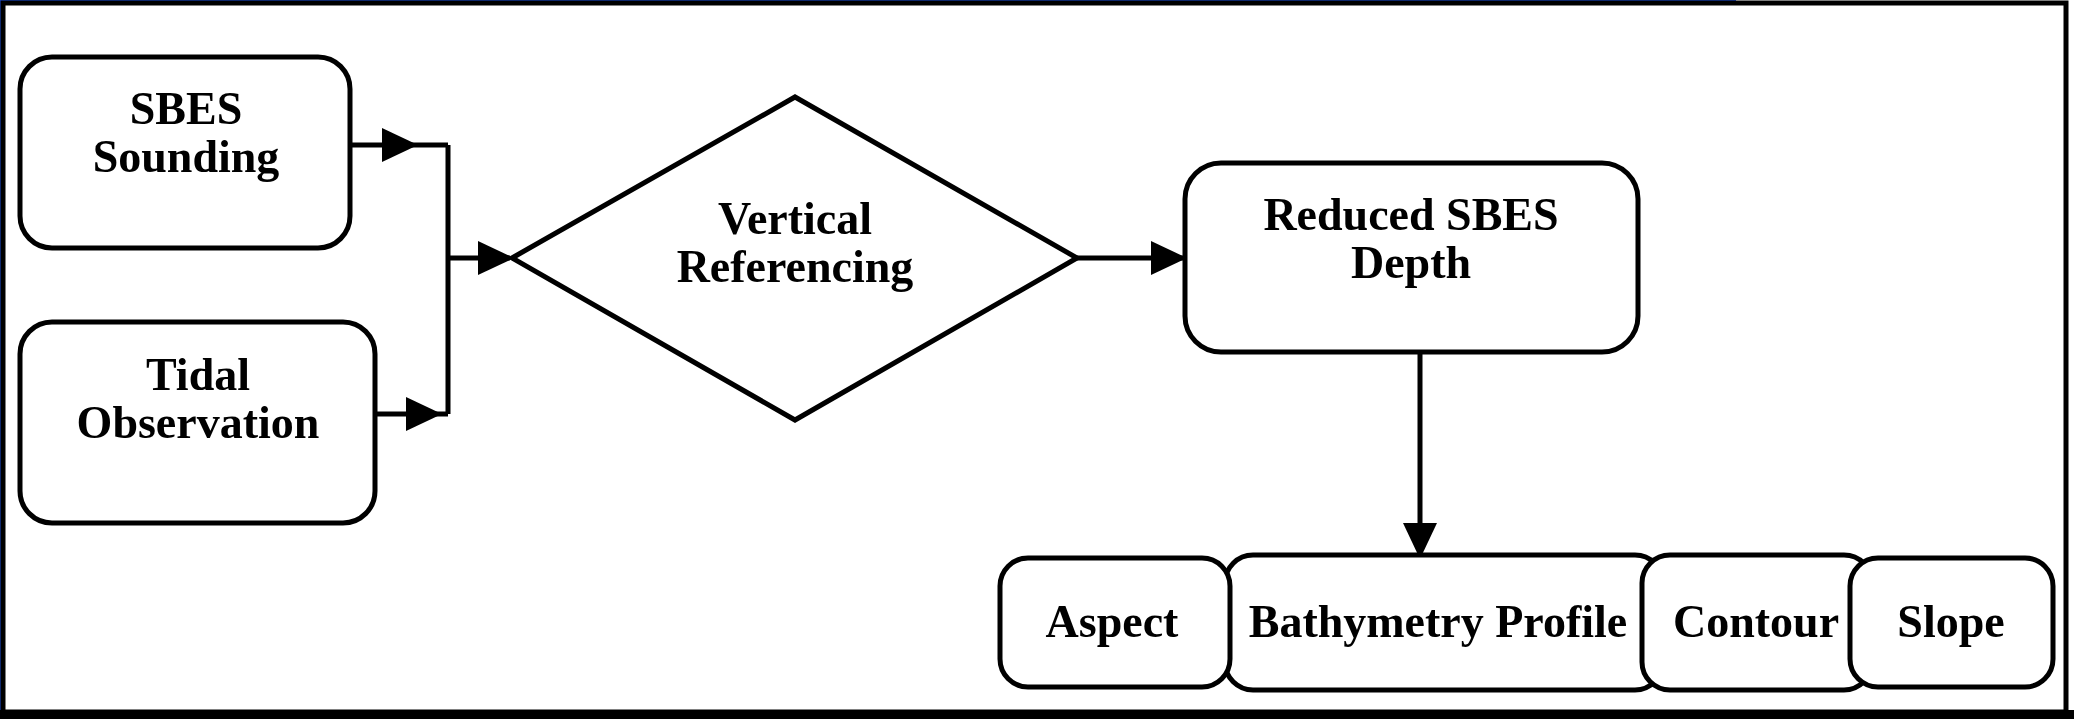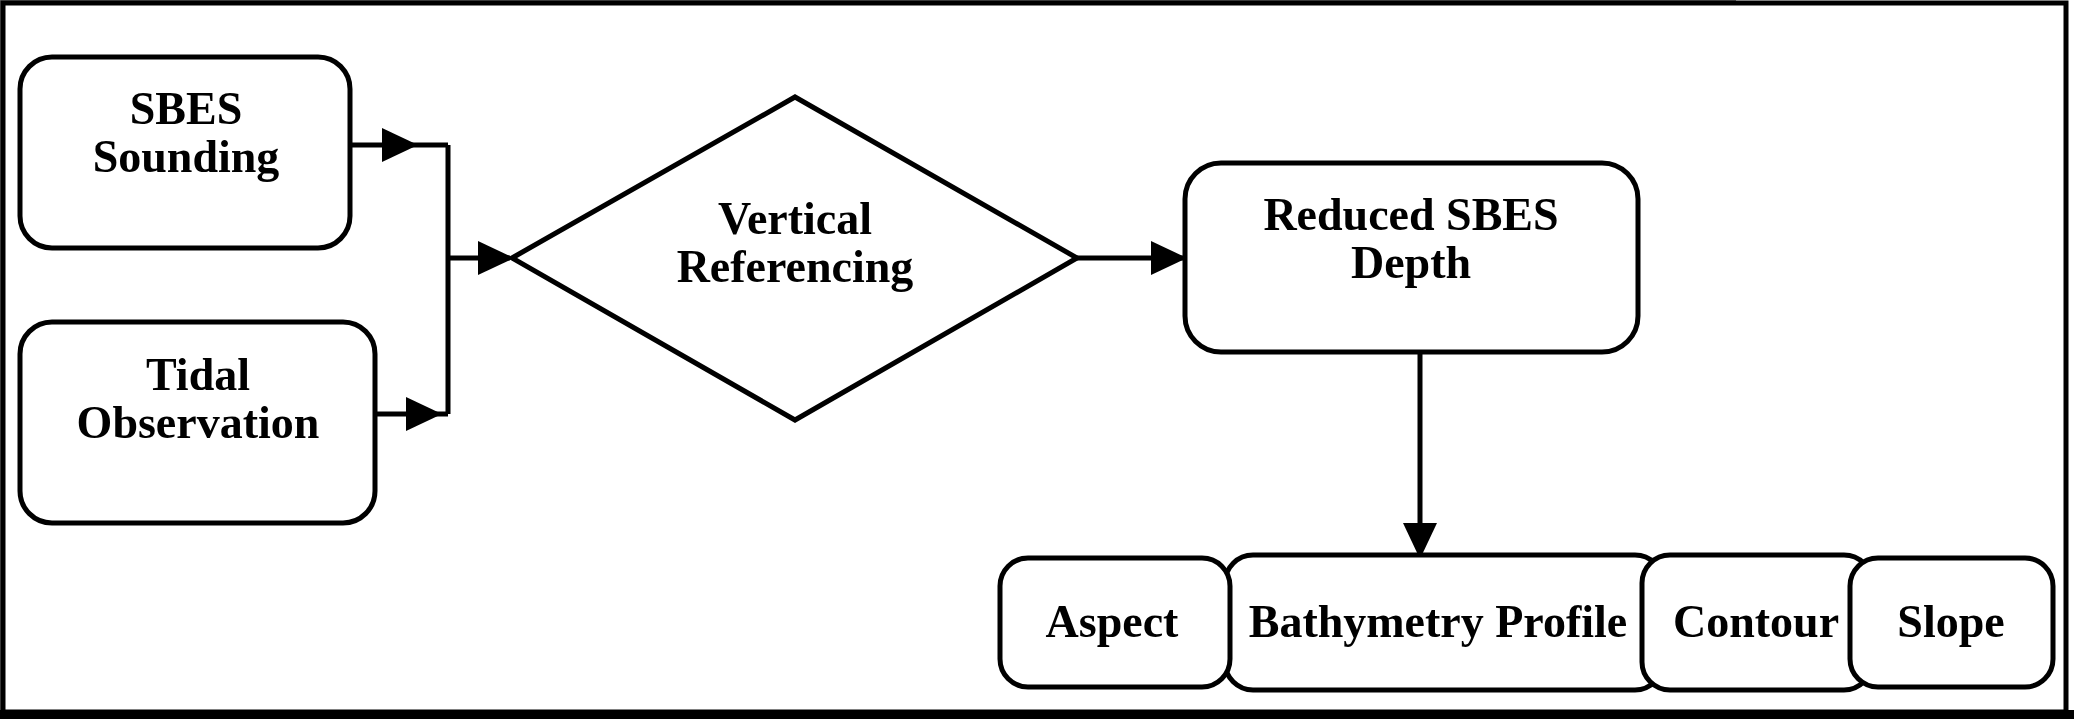--- a/index.html
+++ b/index.html
@@ -1,16 +1,16 @@
 <!DOCTYPE html>
 <html><head>
 <meta charset="utf-8">
 <style>
   html, body { margin: 0; padding: 0; background: #ffffff; }
-  .figure-wrap { width: 1736px; height: 719px; position: relative; background: #737373; }
+  .figure-wrap { width: 1736px; height: 719px; position: relative; background: #1d4ed8; }
   svg { display: block; }
   text {
     font-family: "Liberation Serif", "DejaVu Serif", serif;
     font-weight: bold;
     fill: #000000;
     text-anchor: middle;
   }
   .label { font-size: 46px; }
   .shape { fill: #ffffff; stroke: #000000; stroke-width: 5; }
   .edge  { fill: none; stroke: #000000; stroke-width: 5; }

